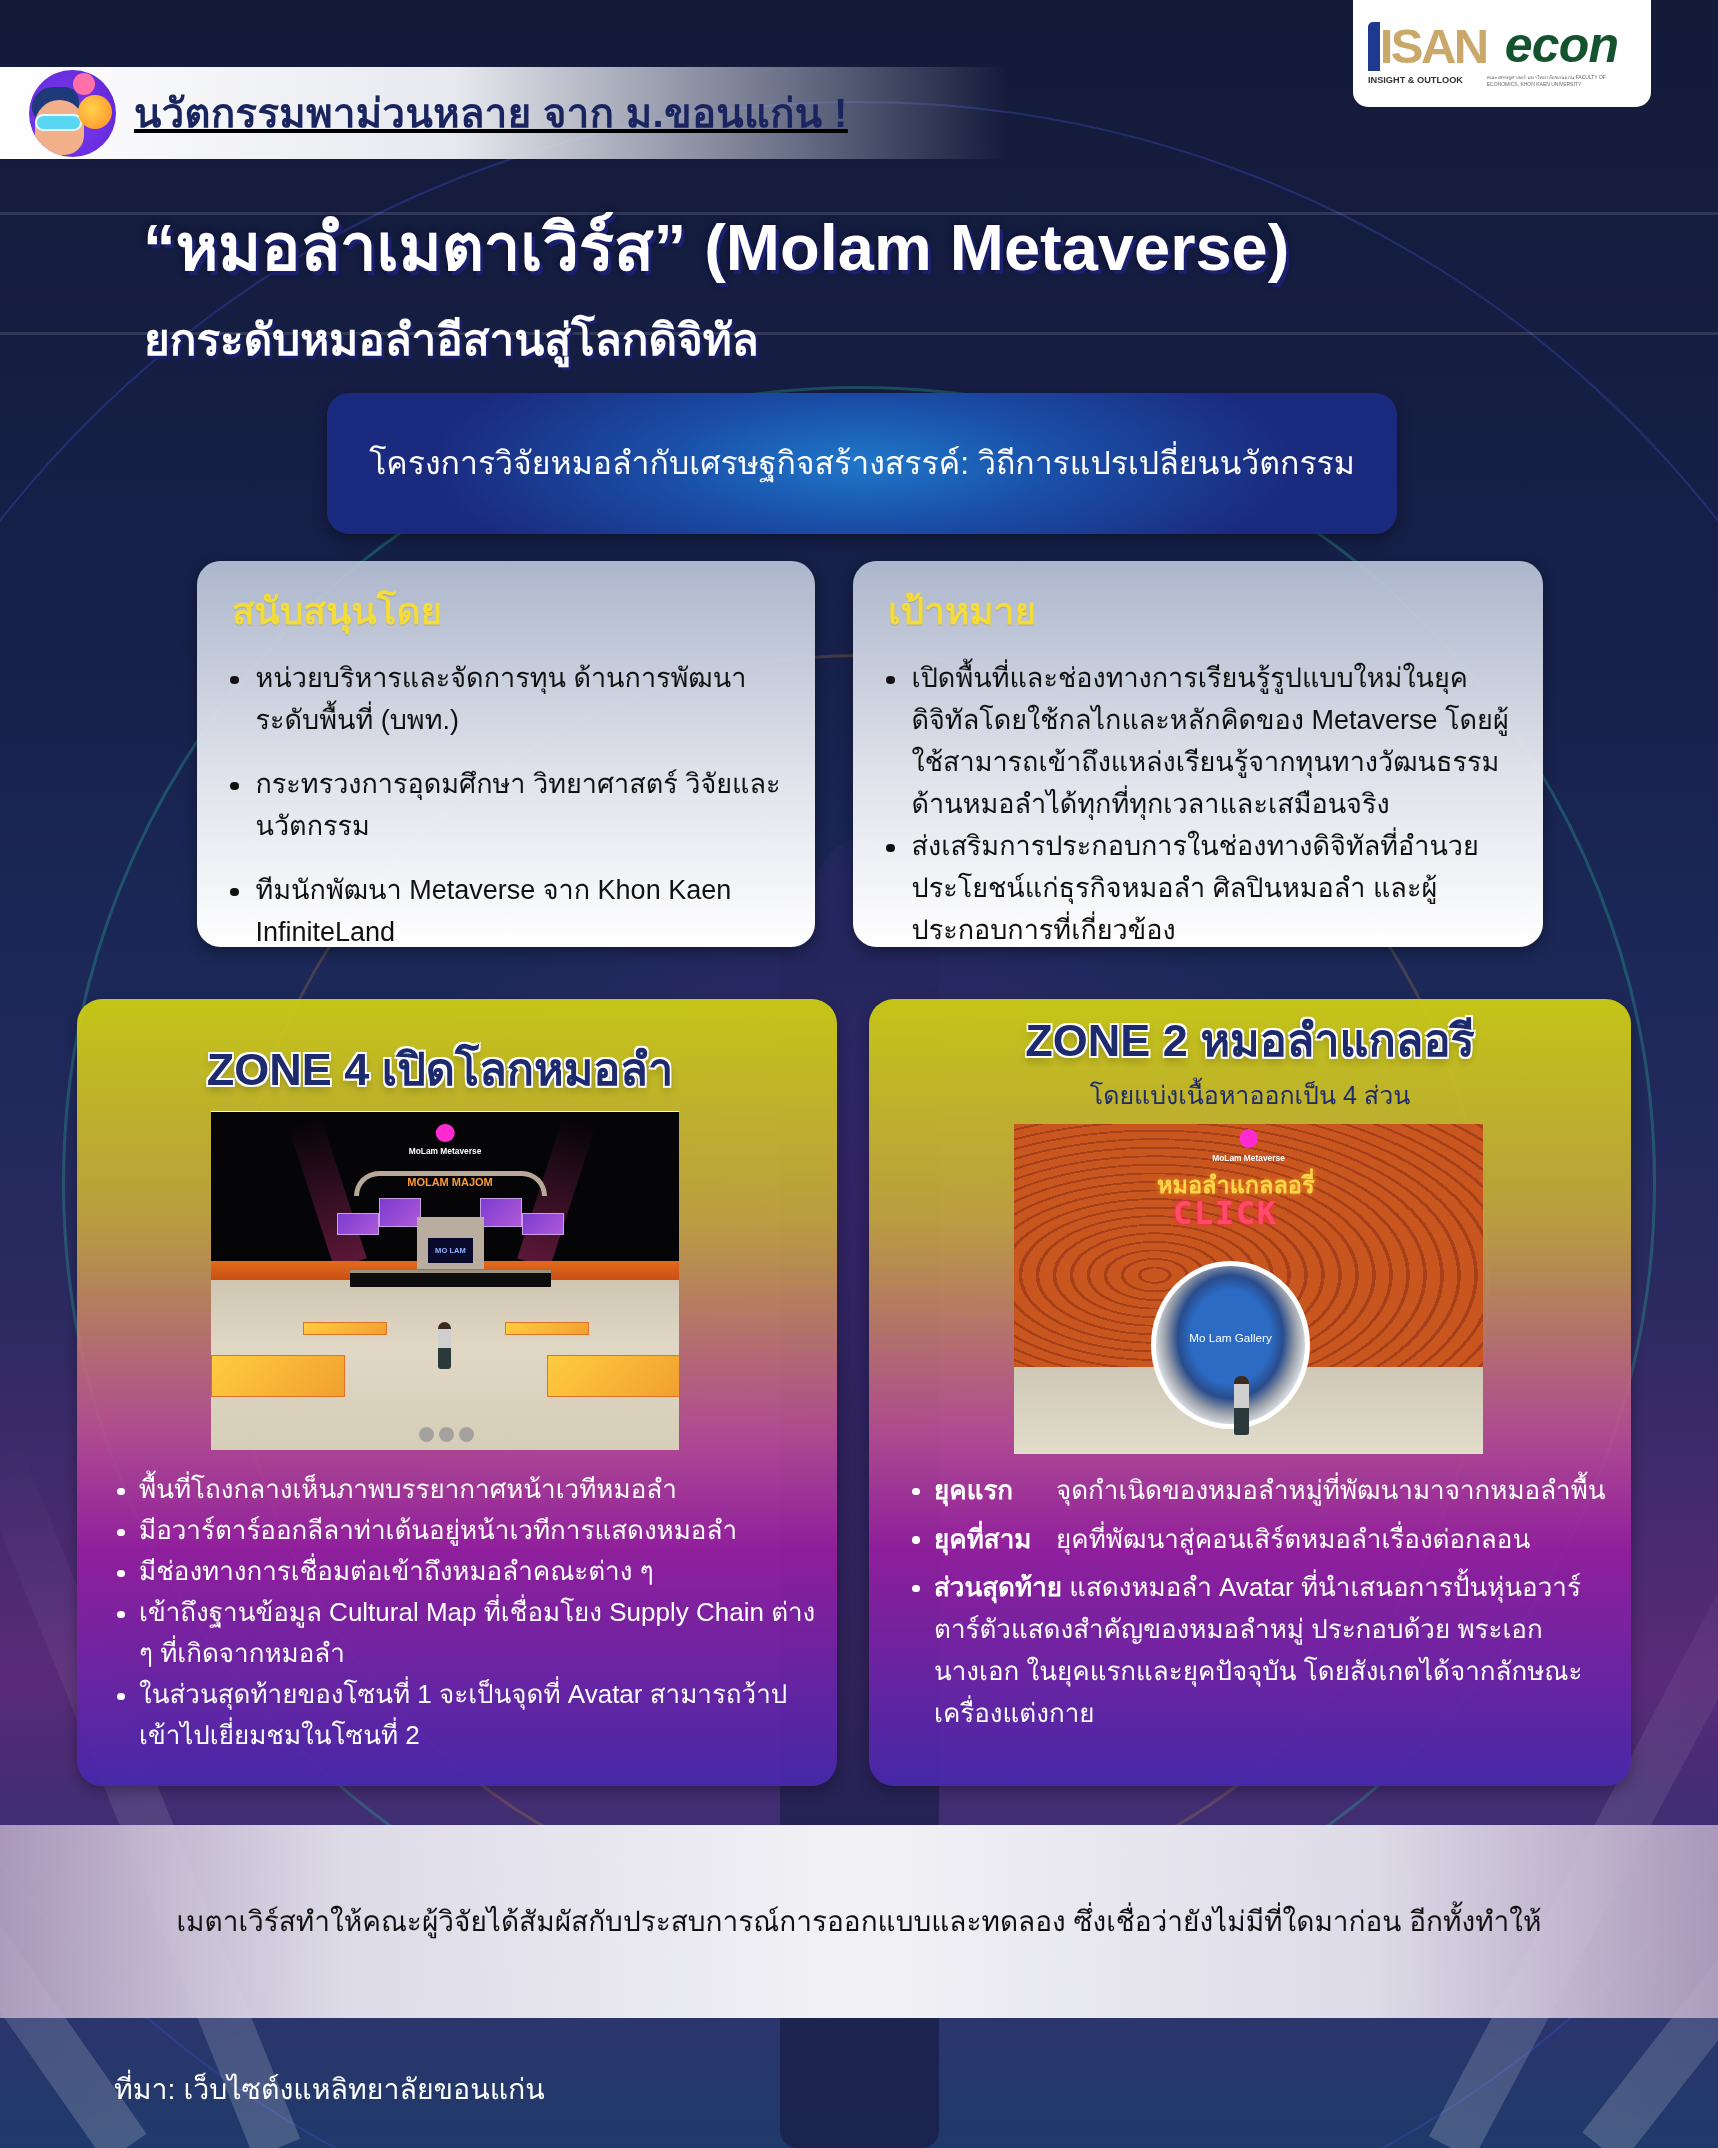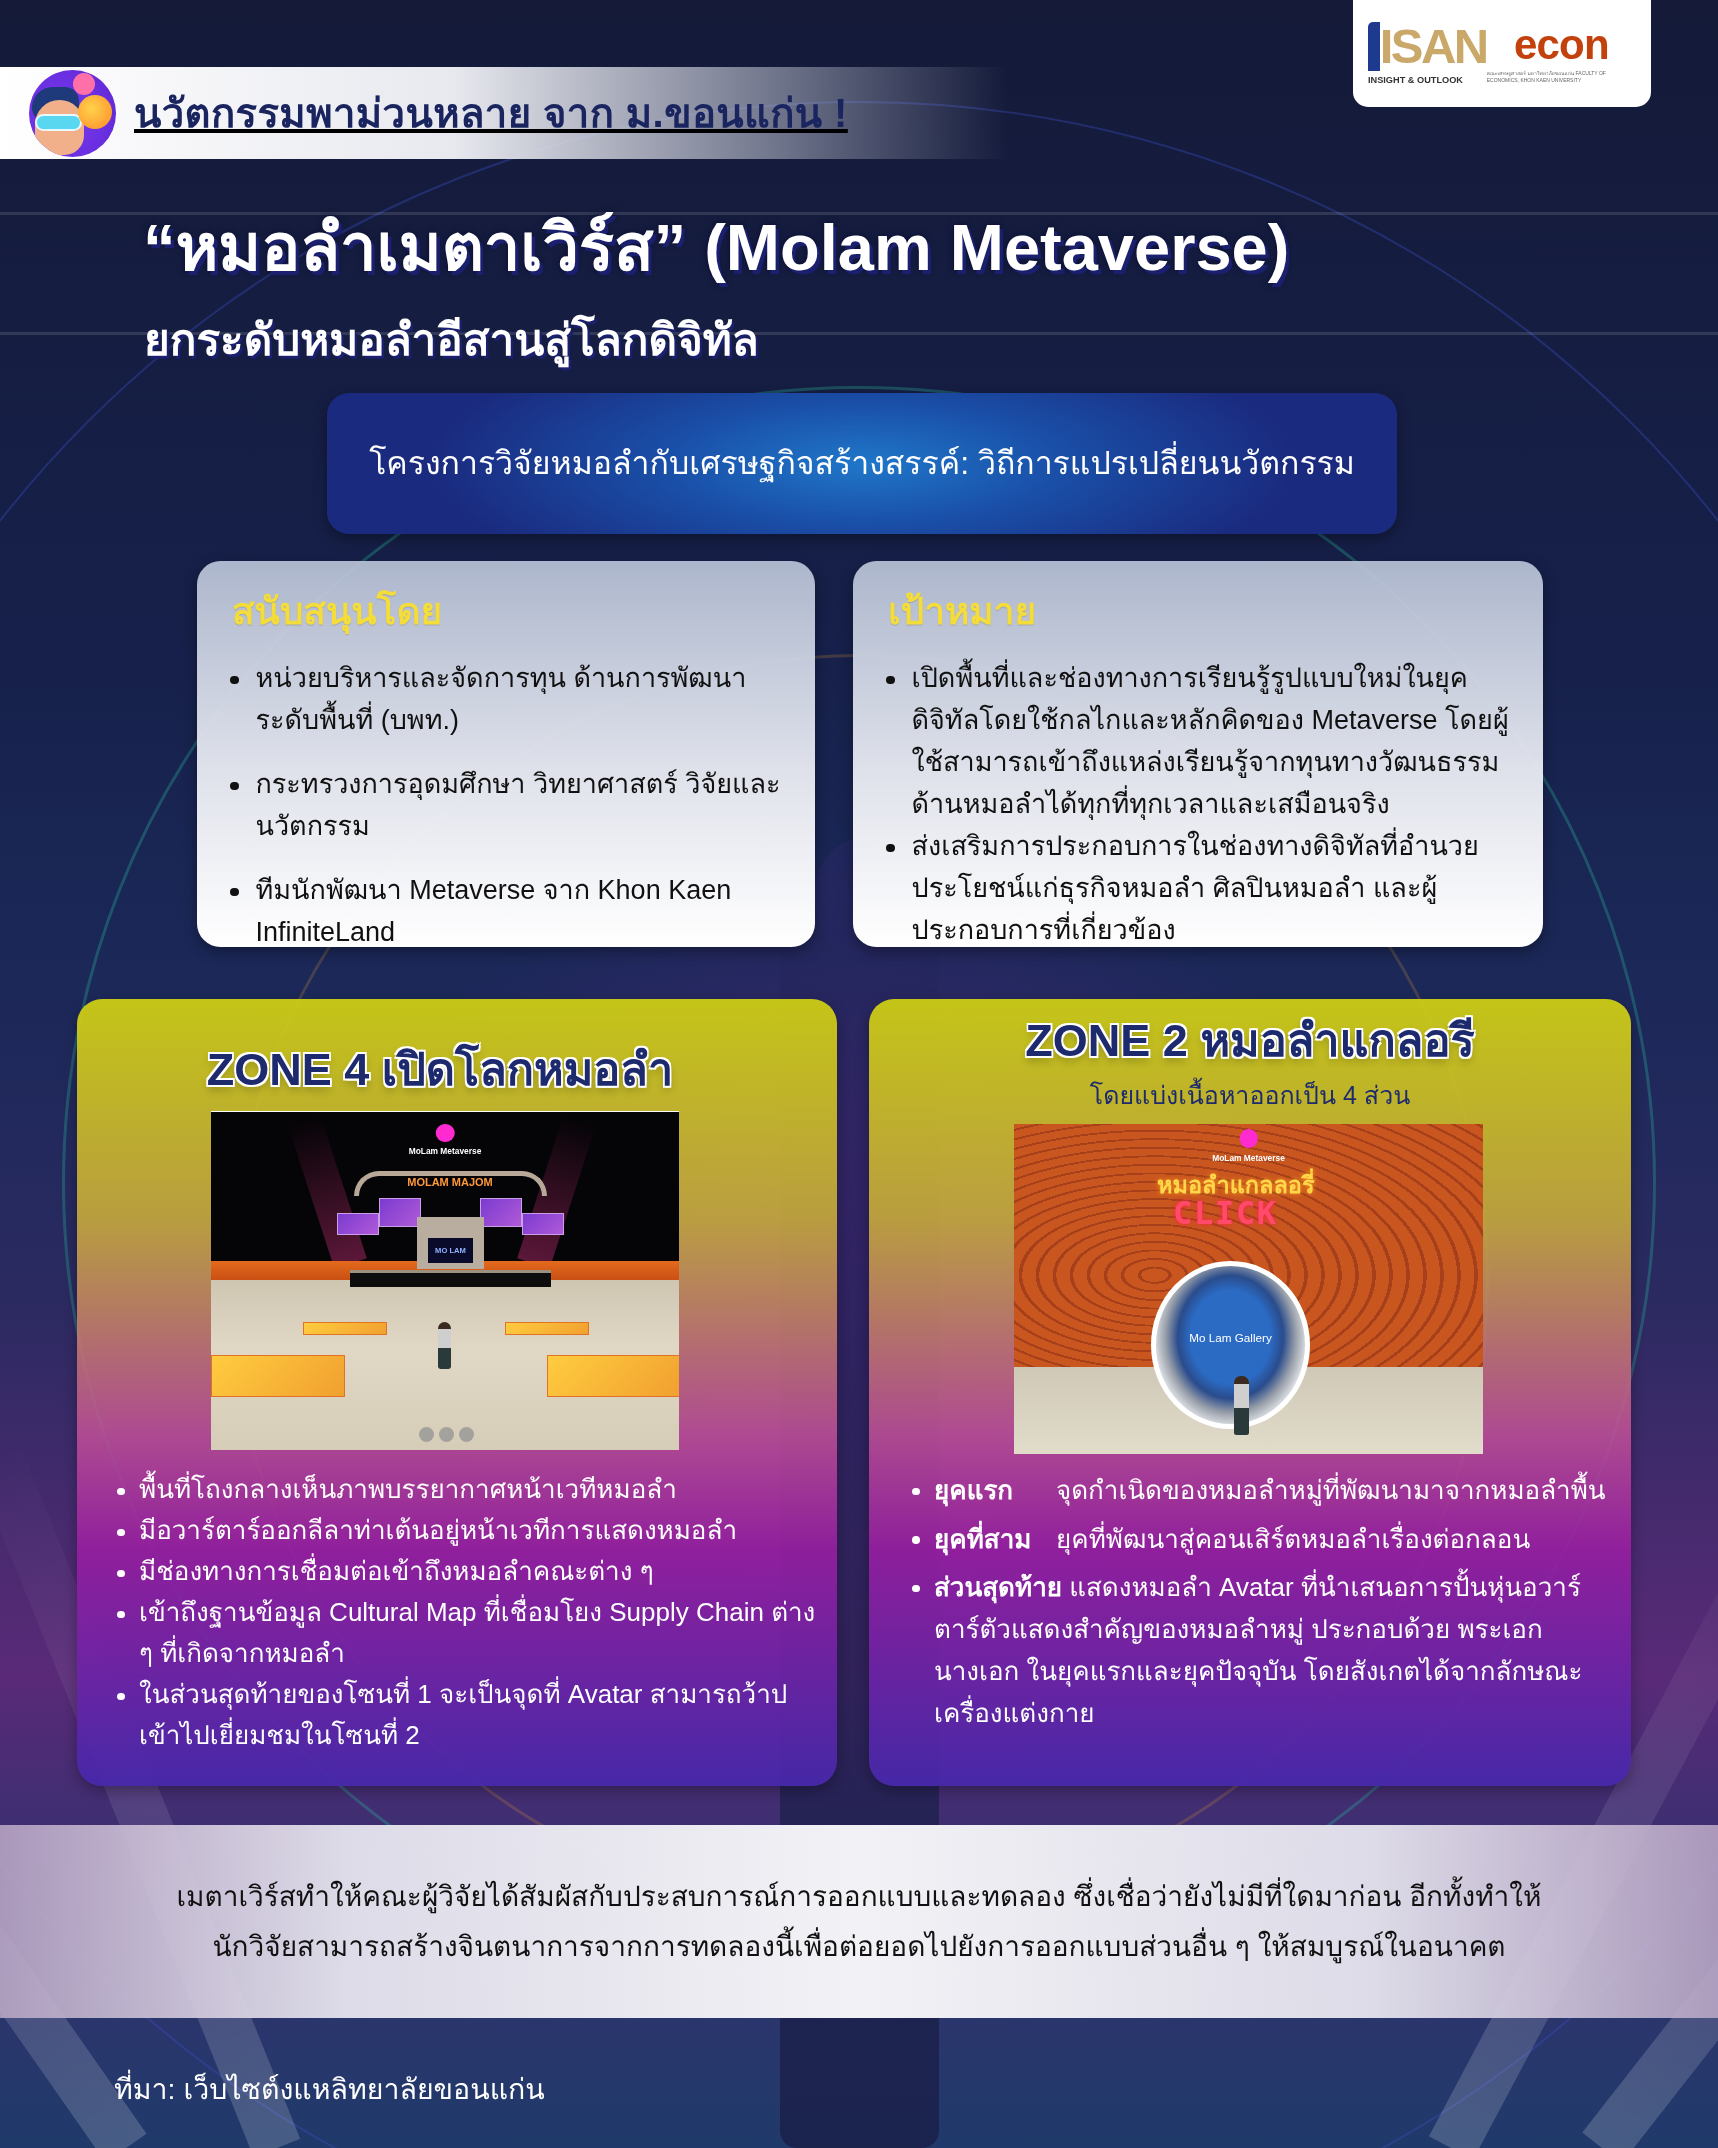--- a/index.html
+++ b/index.html
@@ -43,21 +43,21 @@
   .logo-box {
     position: absolute; left: 1353px; top: 0; width: 298px; height: 107px;
     background: #fff; border-radius: 0 0 15px 15px;
     display: flex; align-items: center; justify-content: space-around; padding: 0 15px;
   }
   .logo-isan { display:flex; flex-direction:column; align-items:flex-start; }
   .logo-isan-word { font-size: 49px; font-weight: bold; color: #c9a86a; letter-spacing: -2.5px; line-height: 1; position: relative; padding-left: 11.7px; }
   .logo-isan-word::before { content:""; position:absolute; left:0; top:0; width:11.7px; height:49px; background:#1e3a8f; border-radius:5px 0 0 0;}
   .logo-isan-sub { font-size: 9.2px; font-weight: bold; color: #333; margin-top: 3.4px; }
   .logo-econ { display:flex; flex-direction:column; align-items:center; }
-  .logo-econ-word { font-size: 42px; font-weight: bold; color: #c2410c; line-height: 1; letter-spacing: -0.8px; }
+  .logo-econ-word { font-size: 50px; font-weight: bold; color: #14532d; line-height: 1; letter-spacing: -0.8px; font-style: italic; }
   .logo-econ-sub { font-size: 5px; color: #666; margin-top: 2.5px; }
 
   
   .banner {
     position: absolute; left: 0; top: 67px; width: 1007px; height: 92px;
     background: linear-gradient(90deg, #ffffff 0%, #e8e9ef 45%, rgba(180,185,200,0.55) 78%, rgba(30,40,80,0) 100%);
     display: flex; align-items: center; text-decoration: underline;
   }
   .banner-icon {
     width: 87px; height: 87px; border-radius: 50%; margin-left: 28.5px;
@@ -312,17 +312,16 @@
   </div>
   <ul class="zone-list">
     <li><span class="era-label fixed">ยุคแรก</span><span>จุดกำเนิดของหมอลำหมู่ที่พัฒนามาจากหมอลำพื้น</span></li>
     <li><span class="era-label fixed">ยุคที่สาม</span><span>ยุคที่พัฒนาสู่คอนเสิร์ตหมอลำเรื่องต่อกลอน</span></li>
     <li style="padding-right:8.4px;"><span class="era-label">ส่วนสุดท้าย</span> <span>แสดงหมอลำ Avatar ที่นำเสนอการปั้นหุ่นอวาร์ตาร์ตัวแสดงสำคัญของหมอลำหมู่ ประกอบด้วย พระเอก นางเอก ในยุคแรกและยุคปัจจุบัน โดยสังเกตได้จากลักษณะเครื่องแต่งกาย</span></li>
   </ul>
 </div>
 
 <div class="summary">
   <div class="summary-line">เมตาเวิร์สทำให้คณะผู้วิจัยได้สัมผัสกับประสบการณ์การออกแบบและทดลอง ซึ่งเชื่อว่ายังไม่มีที่ใดมาก่อน อีกทั้งทำให้</div>
-  <div class="summary-line">นักวิจัยสามารถสร้างจินตนาการจากการทดลองนี้เพื่อต่อยอดไปยังการออกแบบส่วนอื่น ๆ ให้สมบูรณ์ในอนาคต</div>
 </div>
 
 <div class="source">ที่มา: เว็บไซต์งแหลิทยาลัยขอนแก่น</div>
 
 
 </body></html>

